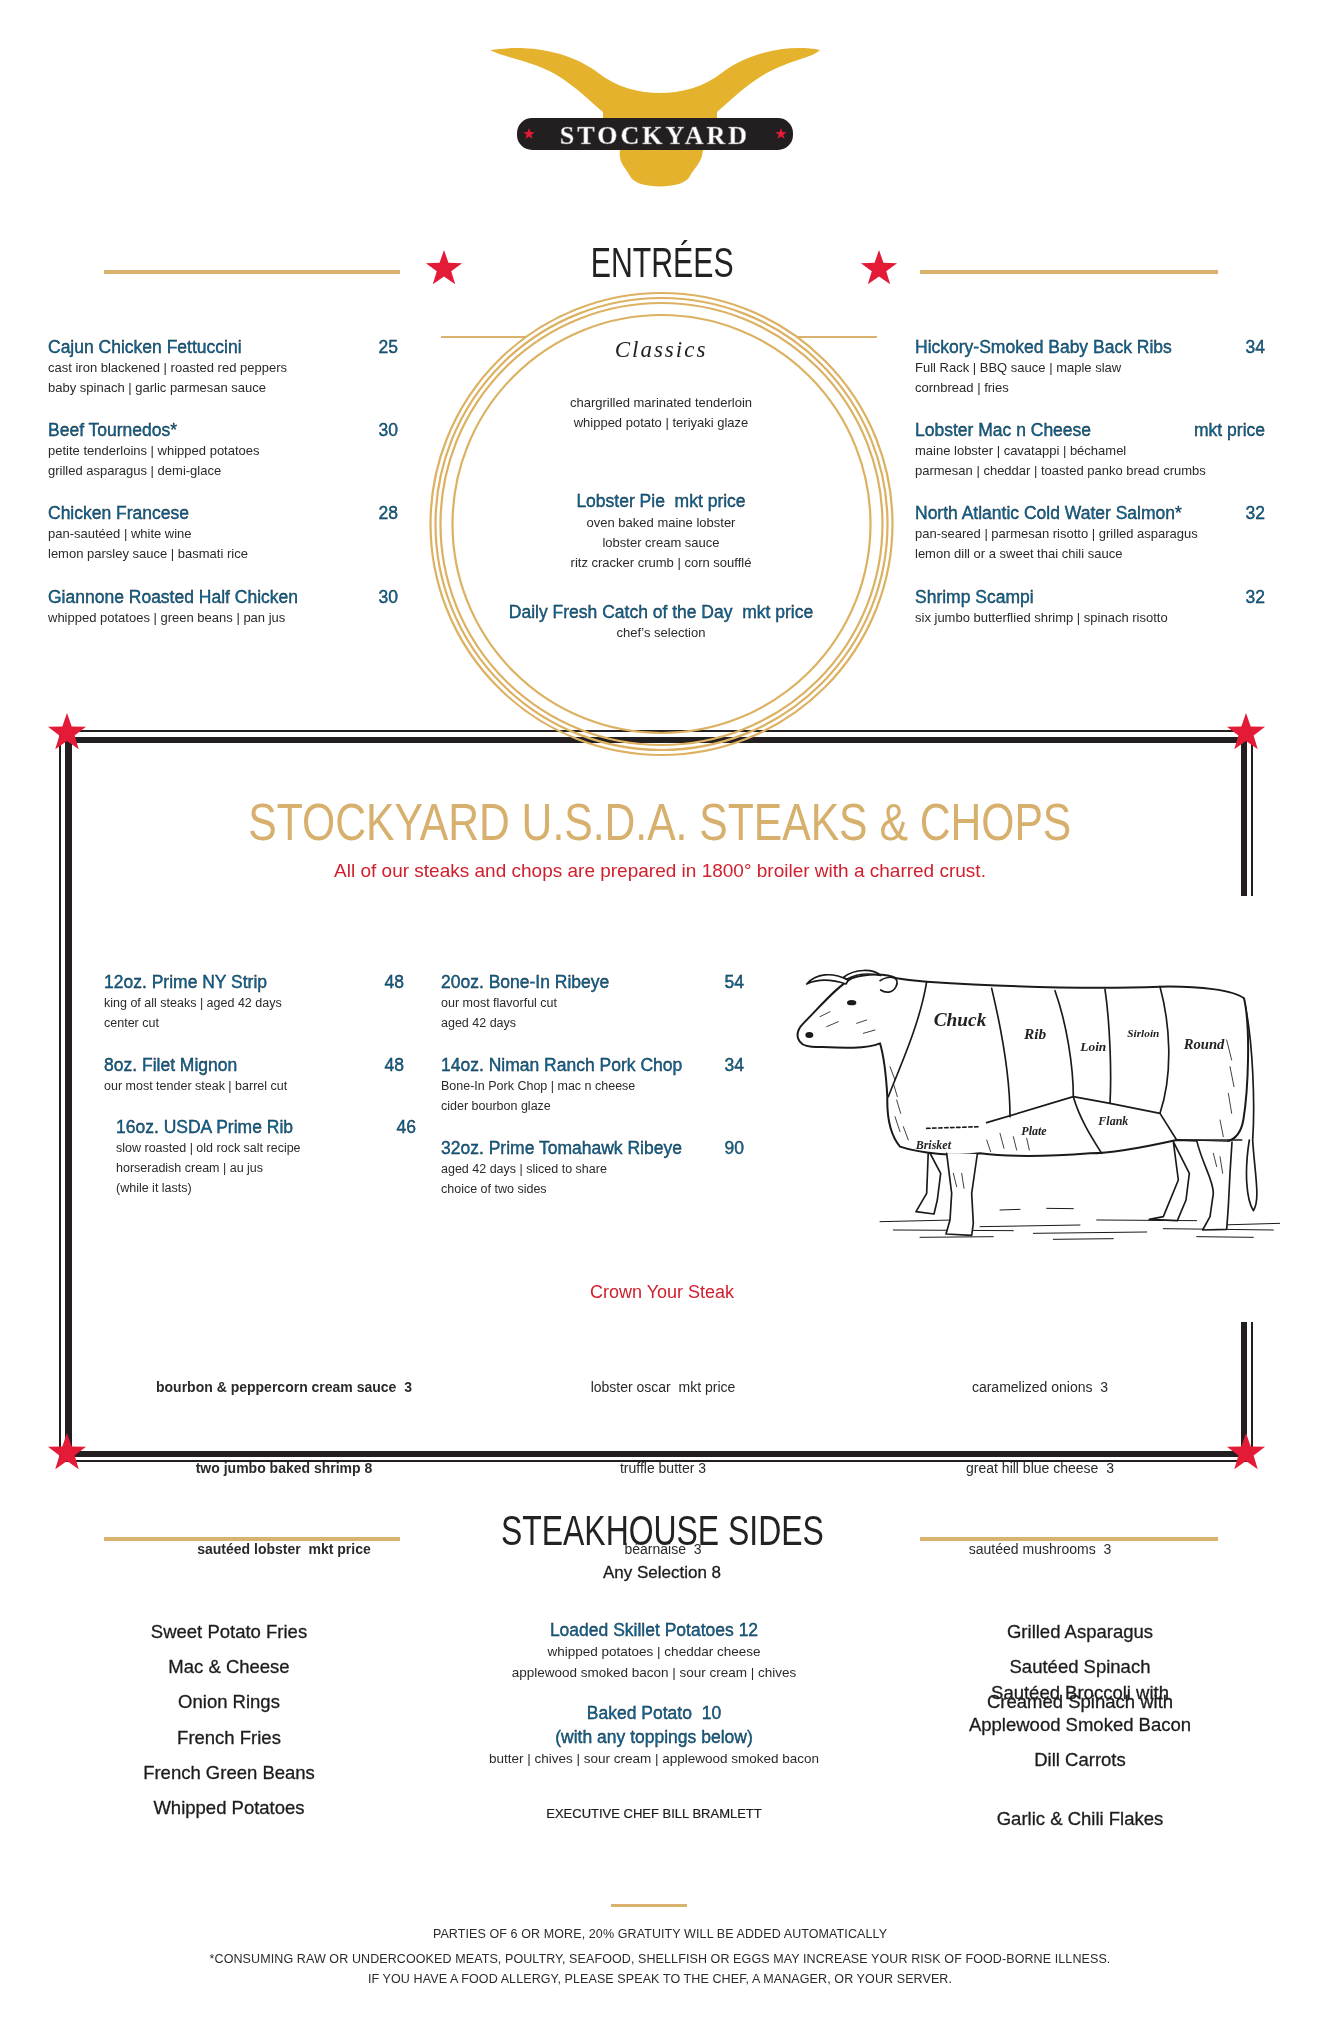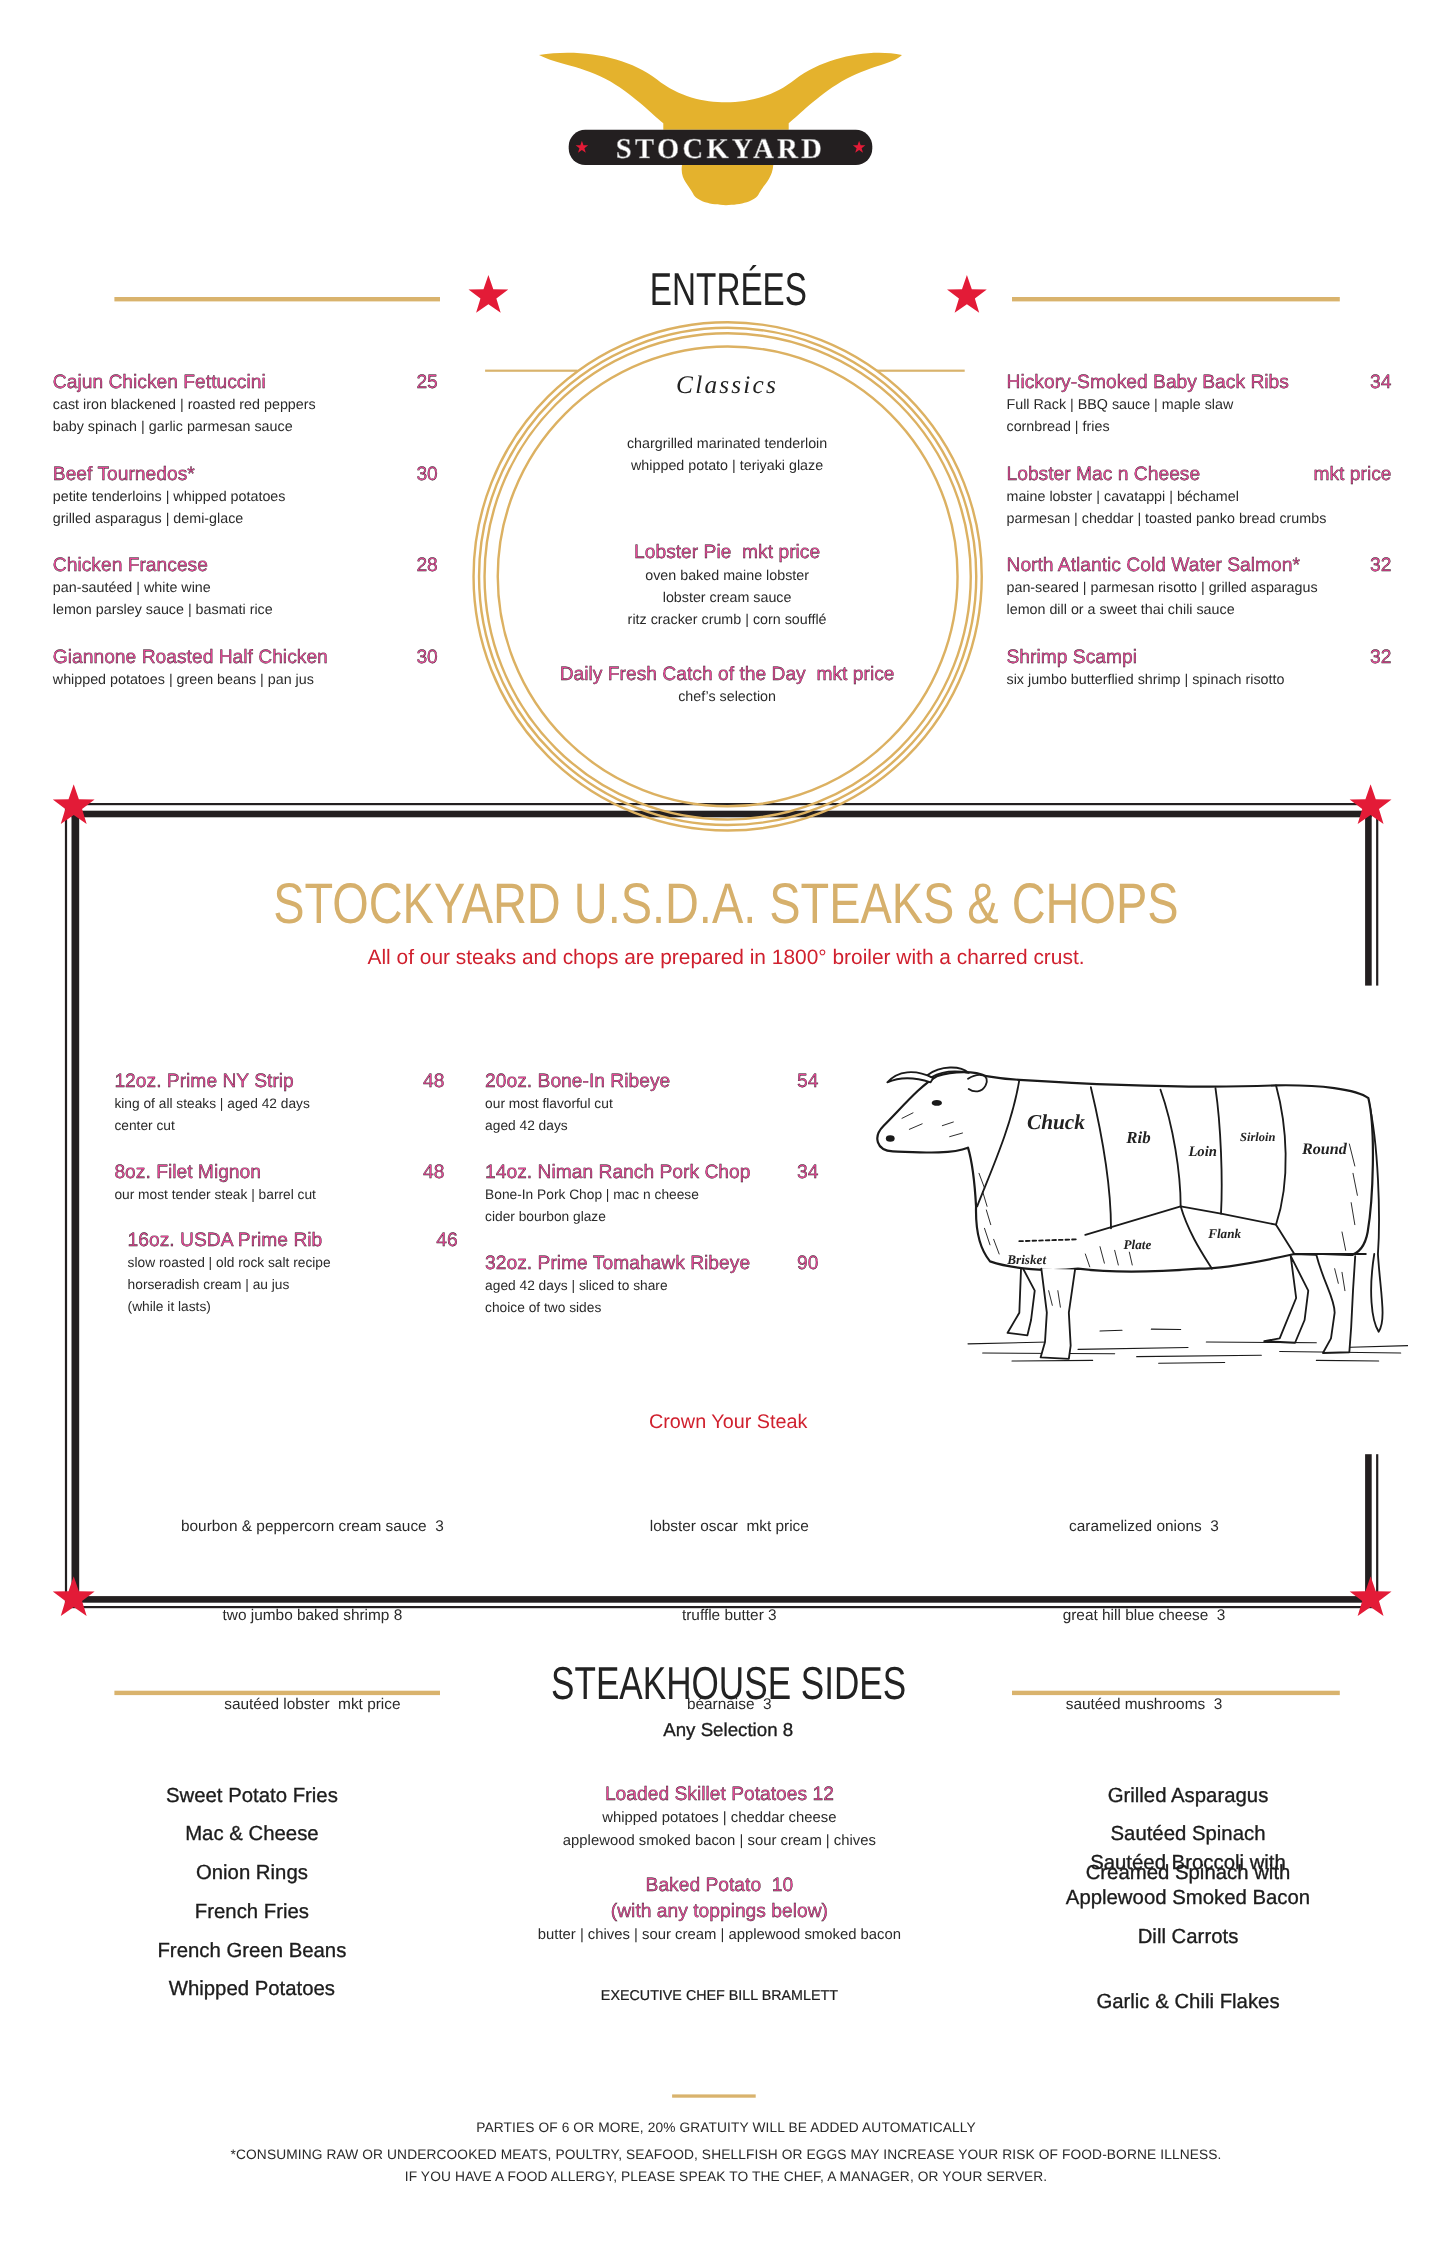--- a/index.html
+++ b/index.html
@@ -1,20 +1,20 @@
 <!DOCTYPE html>
 <html><head>
 <meta charset="utf-8">
 <style>
   html, body { margin:0; padding:0; background:#ffffff; }
   body { width:1320px; height:2040px; position:relative; overflow:hidden;
          font-family:"Liberation Sans", sans-serif; color:#1c1c1c; }
   .abs { position:absolute; }
   .row { display:flex; justify-content:space-between; align-items:baseline; }
-  .name { font-size:17.5px; line-height:22px; color:#ec4899; -webkit-text-stroke:0.35px #1c1c1c; white-space:pre; }
+  .name { font-size:17.5px; line-height:22px; color:#0369a1; -webkit-text-stroke:0.35px #1c1c1c; white-space:pre; }
   .desc { font-size:13px; line-height:20px; color:#2a2a2a; white-space:pre; }
   .sdesc { font-size:12.5px; line-height:20px; color:#2a2a2a; white-space:pre; }
   .center { text-align:center; }
   .full { left:0; width:1320px; text-align:center; }
   .squeeze { display:inline-block; transform-origin:center center; white-space:pre; }
   .title-dark { font-size:42px; line-height:50px; color:#222; }
   .gold-line { position:absolute; height:4px; background:#d9b36d; }
   .thin-gold { position:absolute; height:2px; background:#d9b36d; }
   .frame { position:absolute; background:#231f20; }
   .star { position:absolute; }
@@ -275,21 +275,21 @@
     <text x="940" y="332" font-size="40">Loin</text>
     <text x="1090" y="292" font-size="34">Sirloin</text>
     <text x="1272" y="326" font-size="44">Round</text>
     <text x="460" y="626" font-size="36">Brisket</text>
     <text x="762" y="586" font-size="36">Plate</text>
     <text x="1000" y="556" font-size="36">Flank</text>
   </g>
 </svg>
 
 <div class="abs red center" style="left:462px;width:400px;top:1280px;font-size:18px;line-height:24px;">Crown Your Steak</div>
-<div class="crown-col" style="left:74px;top:1320px;">
+<div class="crown-col" style="left:74px;top:1320px;font-weight:bold;">
   <div>bourbon &amp; peppercorn cream sauce  3</div>
   <div>two jumbo baked shrimp 8</div>
   <div>sautéed lobster  mkt price</div>
 </div>
 <div class="crown-col" style="left:453px;top:1320px;">
   <div>lobster oscar  mkt price</div>
   <div>truffle butter 3</div>
   <div>béarnaise  3</div>
 </div>
 <div class="crown-col" style="left:830px;top:1320px;">

